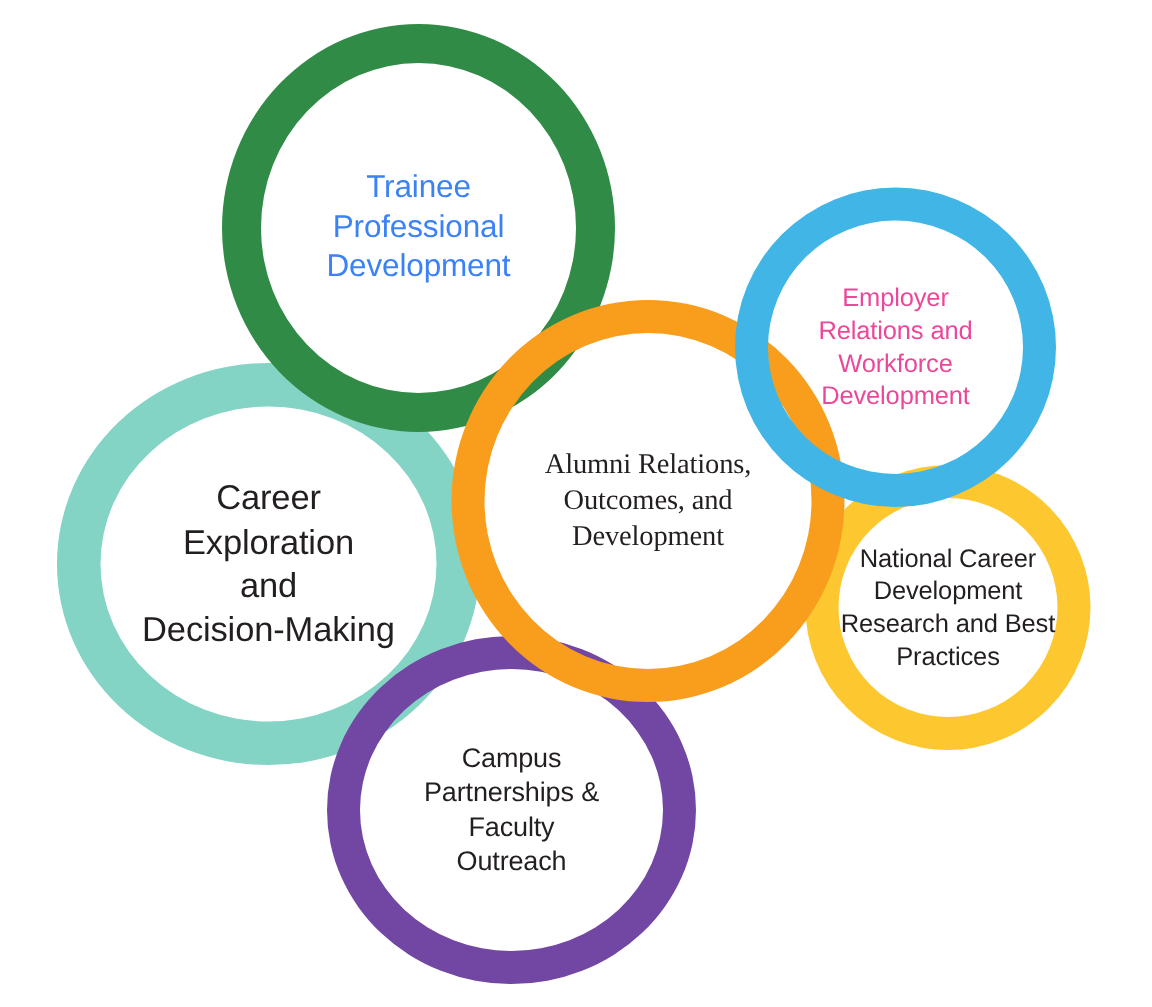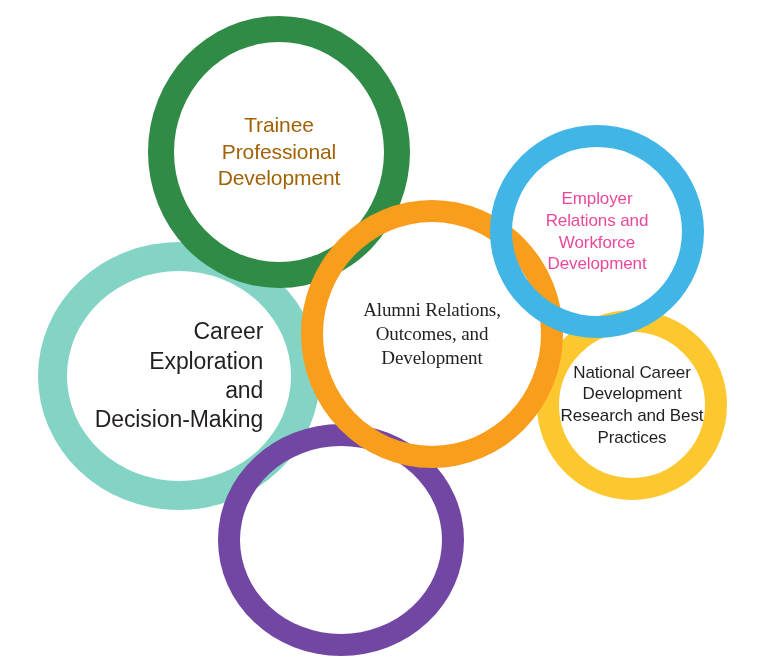--- a/index.html
+++ b/index.html
@@ -119,37 +119,41 @@
     font-size: 17px;
     z-index: 16;
   }
 </style>
 </head>
 <body>
 
 <div id="diagram" style="background: rgb(255, 255, 255);">
 
   <div class="ring" id="ring-teal" style="border-color: rgb(131, 212, 196);"></div>
-  <div class="ring-label" id="label-teal" style="color: rgb(35, 31, 32); text-align: right;">Career
+  <div class="ring-label" id="label-teal" style="color: rgb(35, 31, 32);">Career
 Exploration
 and
 Decision-Making</div>
 
   <div class="ring" id="ring-yellow" style="border-color: rgb(253, 200, 47);"></div>
   <div class="ring-label" id="label-yellow" style="color: rgb(35, 31, 32);">National Career
 Development
 Research and Best
 Practices</div>
 
   <div class="ring" id="ring-green" style="border-color: rgb(47, 139, 69);"></div>
-  <div class="ring-label" id="label-green" style="color: #a16207; text-align: center;">Trainee
+  <div class="ring-label" id="label-green" style="color: #3b82f6; text-align: center;">Trainee
 Professional
 Development</div>
 
   <div class="ring" id="ring-purple" style="border-color: rgb(114, 71, 164);"></div>
+  <div class="ring-label" id="label-purple" style="color: rgb(35, 31, 32);">Campus
+Partnerships &amp;
+Faculty
+Outreach</div>
 
   <div class="ring" id="ring-orange" style="border-color: rgb(249, 157, 28);"></div>
   <div class="ring-label" id="label-orange" style="color: rgb(35, 31, 32);">Alumni Relations,
 Outcomes, and
 Development</div>
 
   <div class="ring" id="ring-blue" style="border-color: rgb(65, 182, 230);"></div>
   <div class="ring-label" id="label-blue" style="color: #ec4899;">Employer
 Relations and
 Workforce

